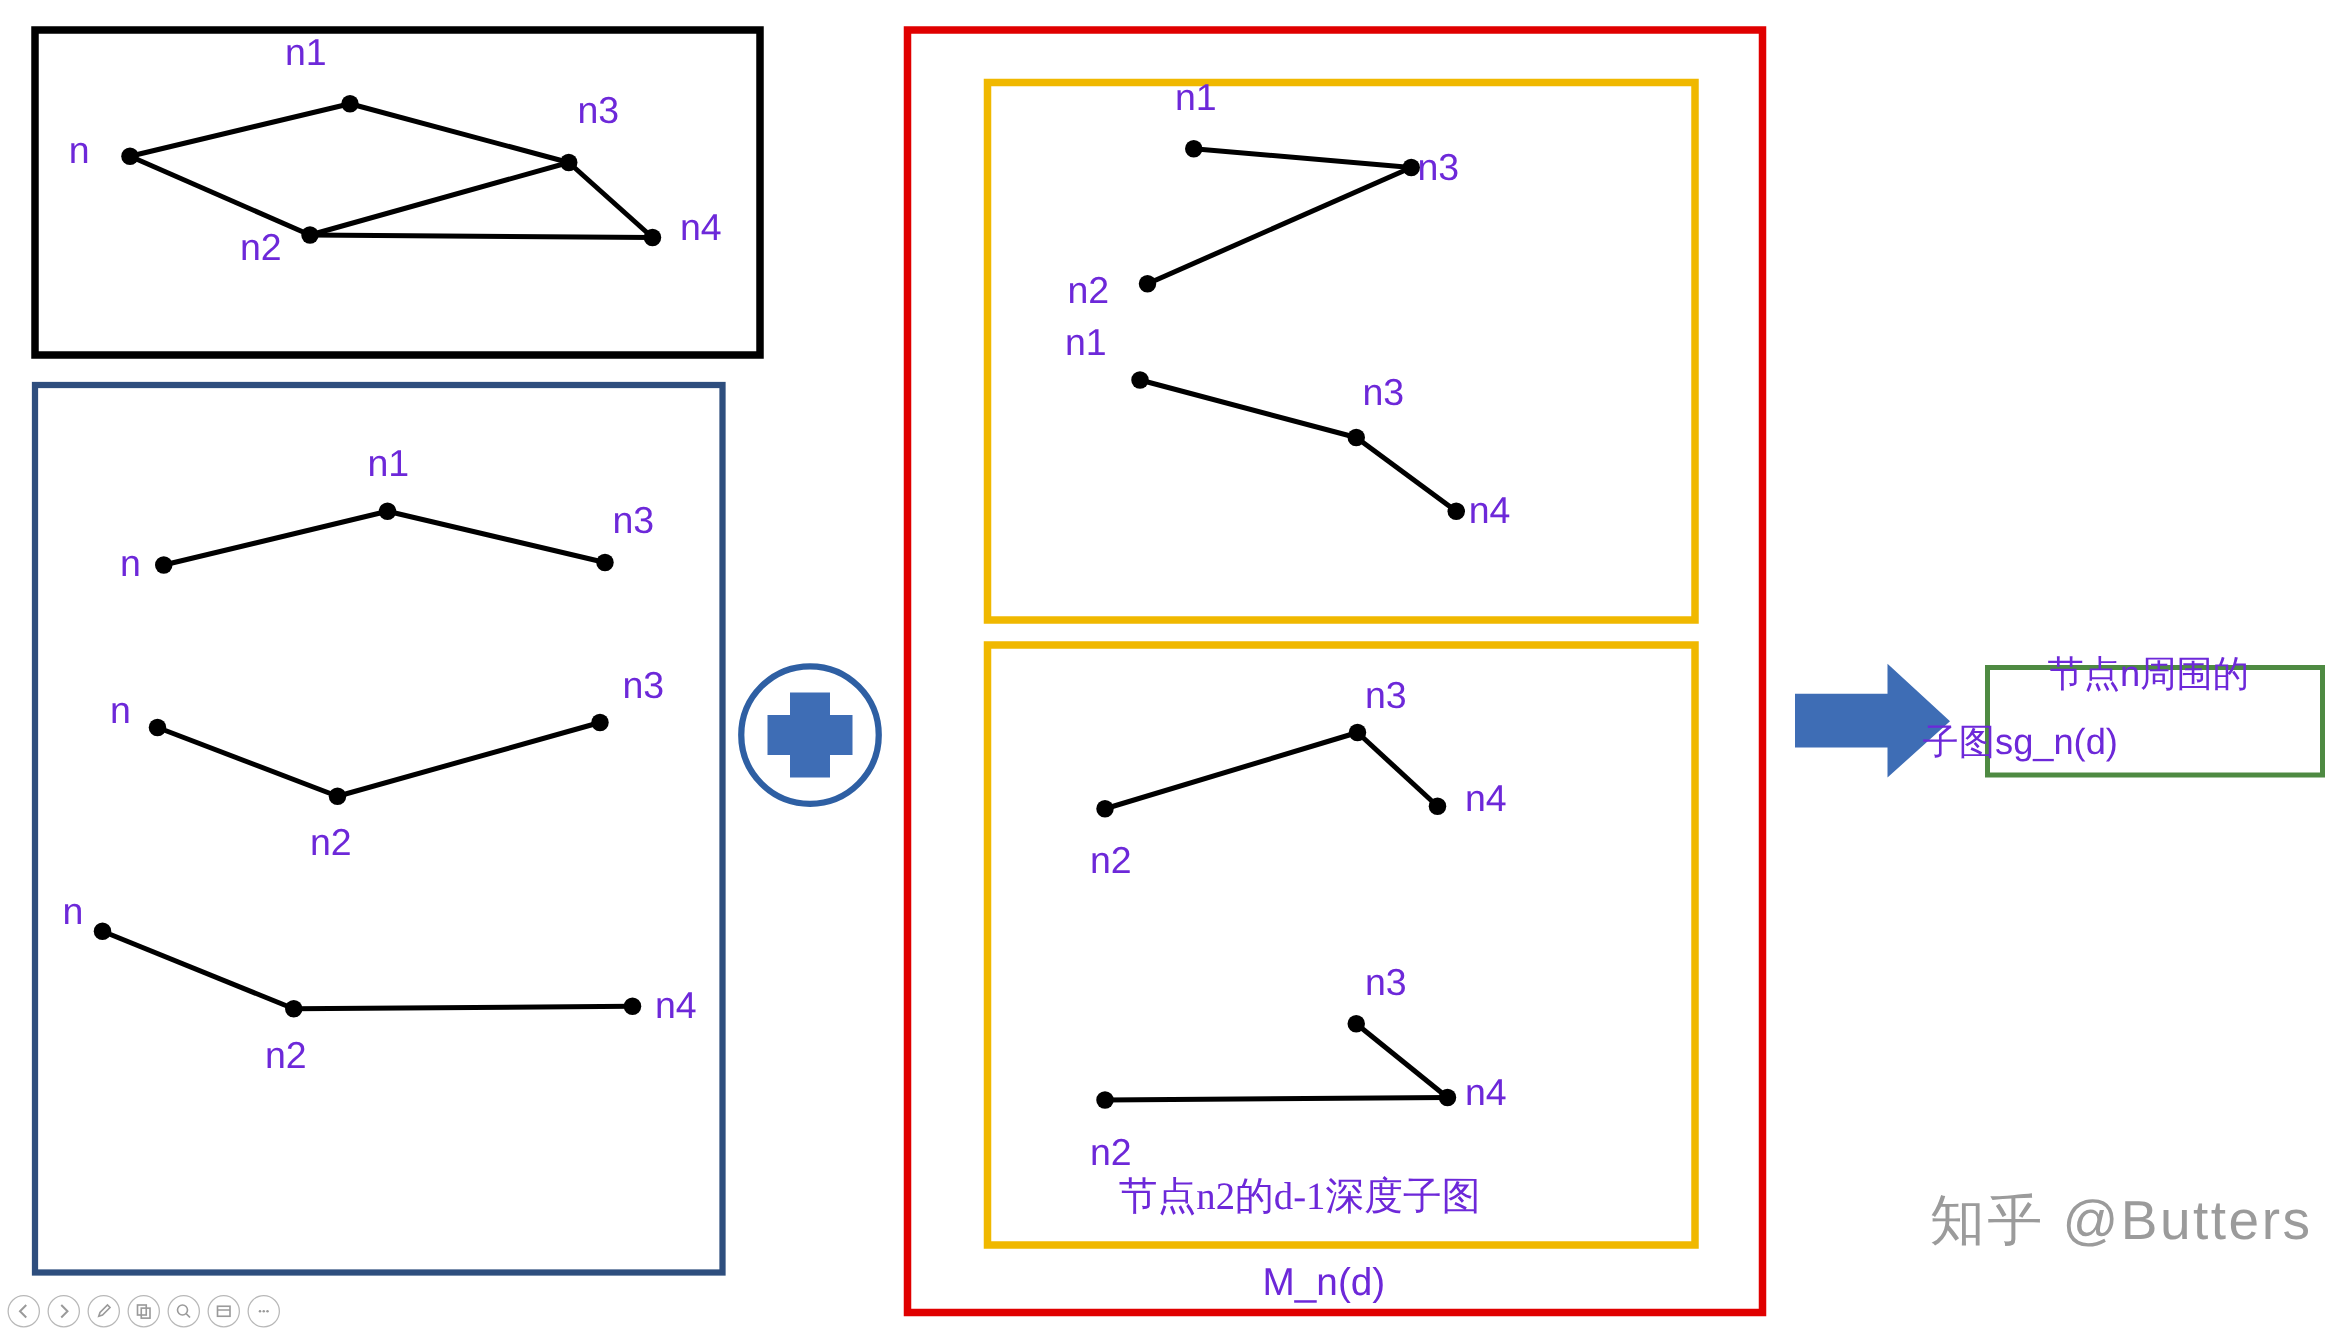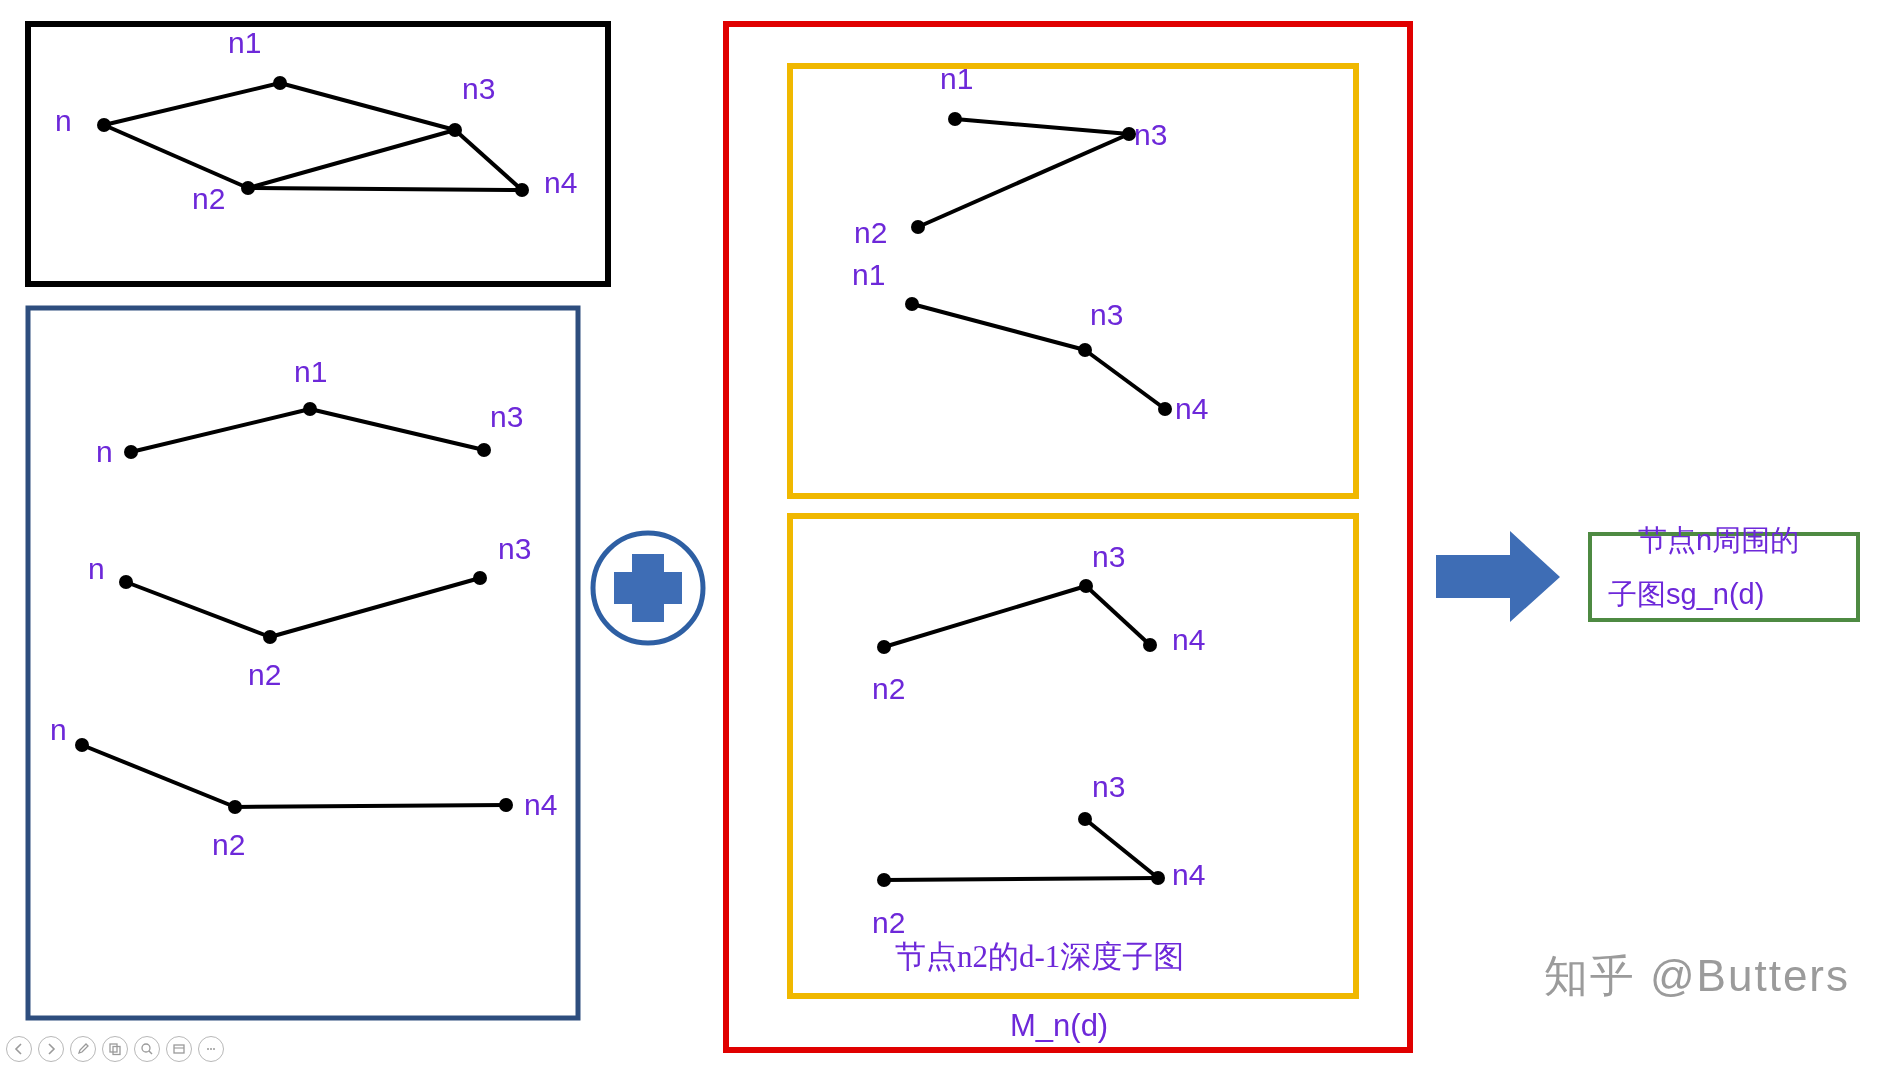--- a/index.html
+++ b/index.html
@@ -215,21 +215,21 @@
   <div class="lbl lbl-node" style="left:1172px; top:623px;">n4</div>
 
   <div class="lbl lbl-node" style="left:872px;  top:906px;">n2</div>
   <div class="lbl lbl-node" style="left:1092px; top:770px;">n3</div>
   <div class="lbl lbl-node" style="left:1172px; top:858px;">n4</div>
 
   <div class="lbl lbl-cap" style="left:895px; top:939px;font-family:Liberation Serif, serif;">节点n2的d-1深度子图</div>
   <div class="lbl lbl-cap" style="left:1010px; top:1008px;">M_n(d)</div>
 
   <div class="lbl lbl-out" style="left:1606px; top:524px;margin-left:32px;">节点n周围的</div>
-  <div class="lbl lbl-out" style="left:1608px; top:578px;">子图sg_n(d)</div>
+  <div class="lbl lbl-out" style="left:1538px; top:578px;">子图sg_n(d)</div>
 
   <div class="watermark">知乎 @Butters</div>
 
   <div class="toolbar">
     <div class="tb-btn">
       <svg width="14" height="14" viewBox="0 0 14 14">
           <path d="M9 2 L4 7 L9 12" fill="none" stroke="#9a9a9a" stroke-width="1.6"></path>
         </svg>
     </div>
     <div class="tb-btn">

